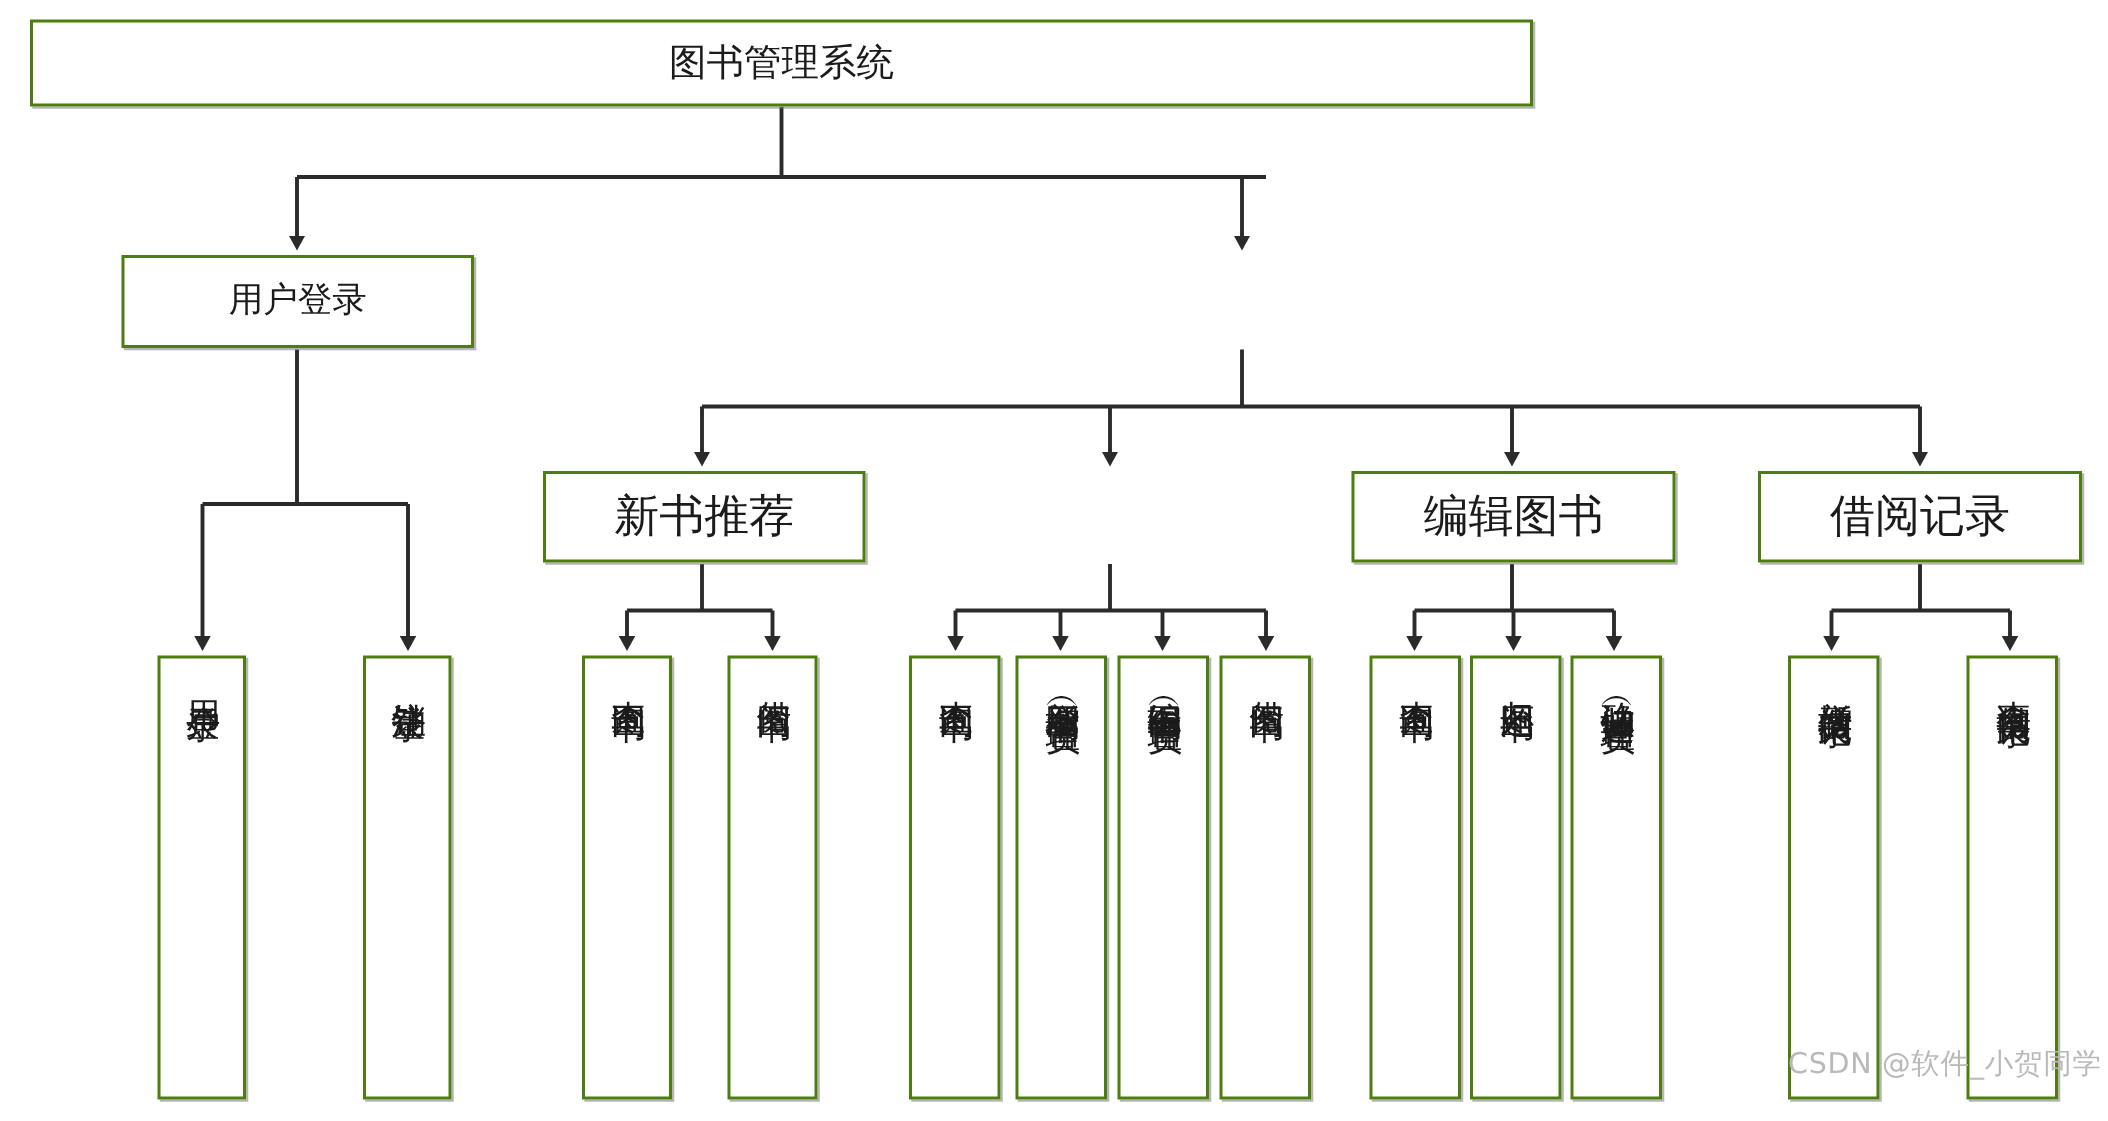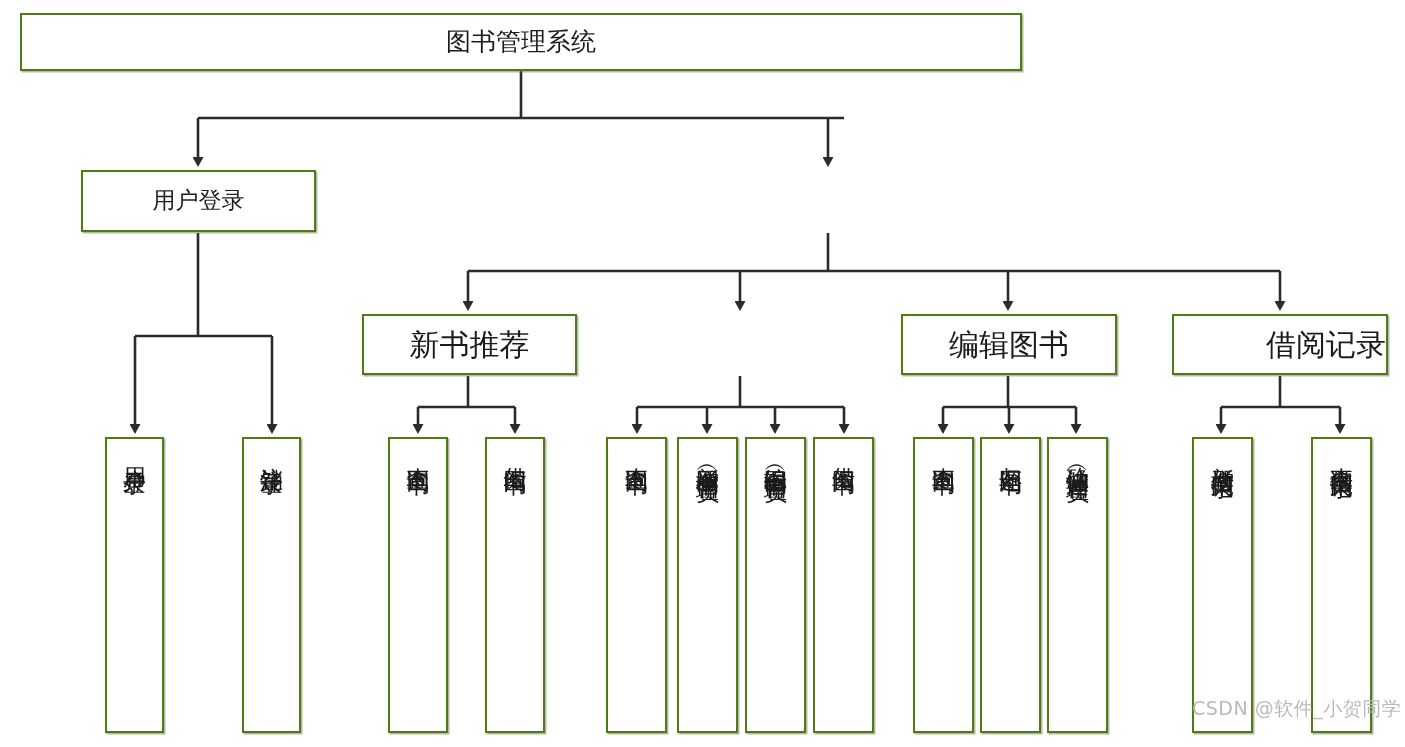--- a/index.html
+++ b/index.html
@@ -136,21 +136,21 @@
 
   <div class="node horiz l3-node" style="left:362px; top:314px; width:215px; height:61px;">
     <span class="label">新书推荐</span>
   </div>
 
 
   <div class="node horiz l3-node" style="left:901px; top:314px; width:216px; height:61px;">
     <span class="label">编辑图书</span>
   </div>
 
-  <div class="node horiz l3-node" style="left:1172px; top:314px; width:216px; height:61px;justify-content:flex-end;">
+  <div class="node horiz l3-node" style="left:1172px; top:314px; width:216px; height:61px;">
     <span class="label">借阅记录</span>
   </div>
 
   <div class="node vert leaf-node" style="left:105px; top:437px; width:59px; height:296px;">
     <span class="label">用户登录</span>
   </div>
 
   <div class="node vert leaf-node" style="left:242px; top:437px; width:59px; height:296px;">
     <span class="label">注销登录</span>
   </div>

